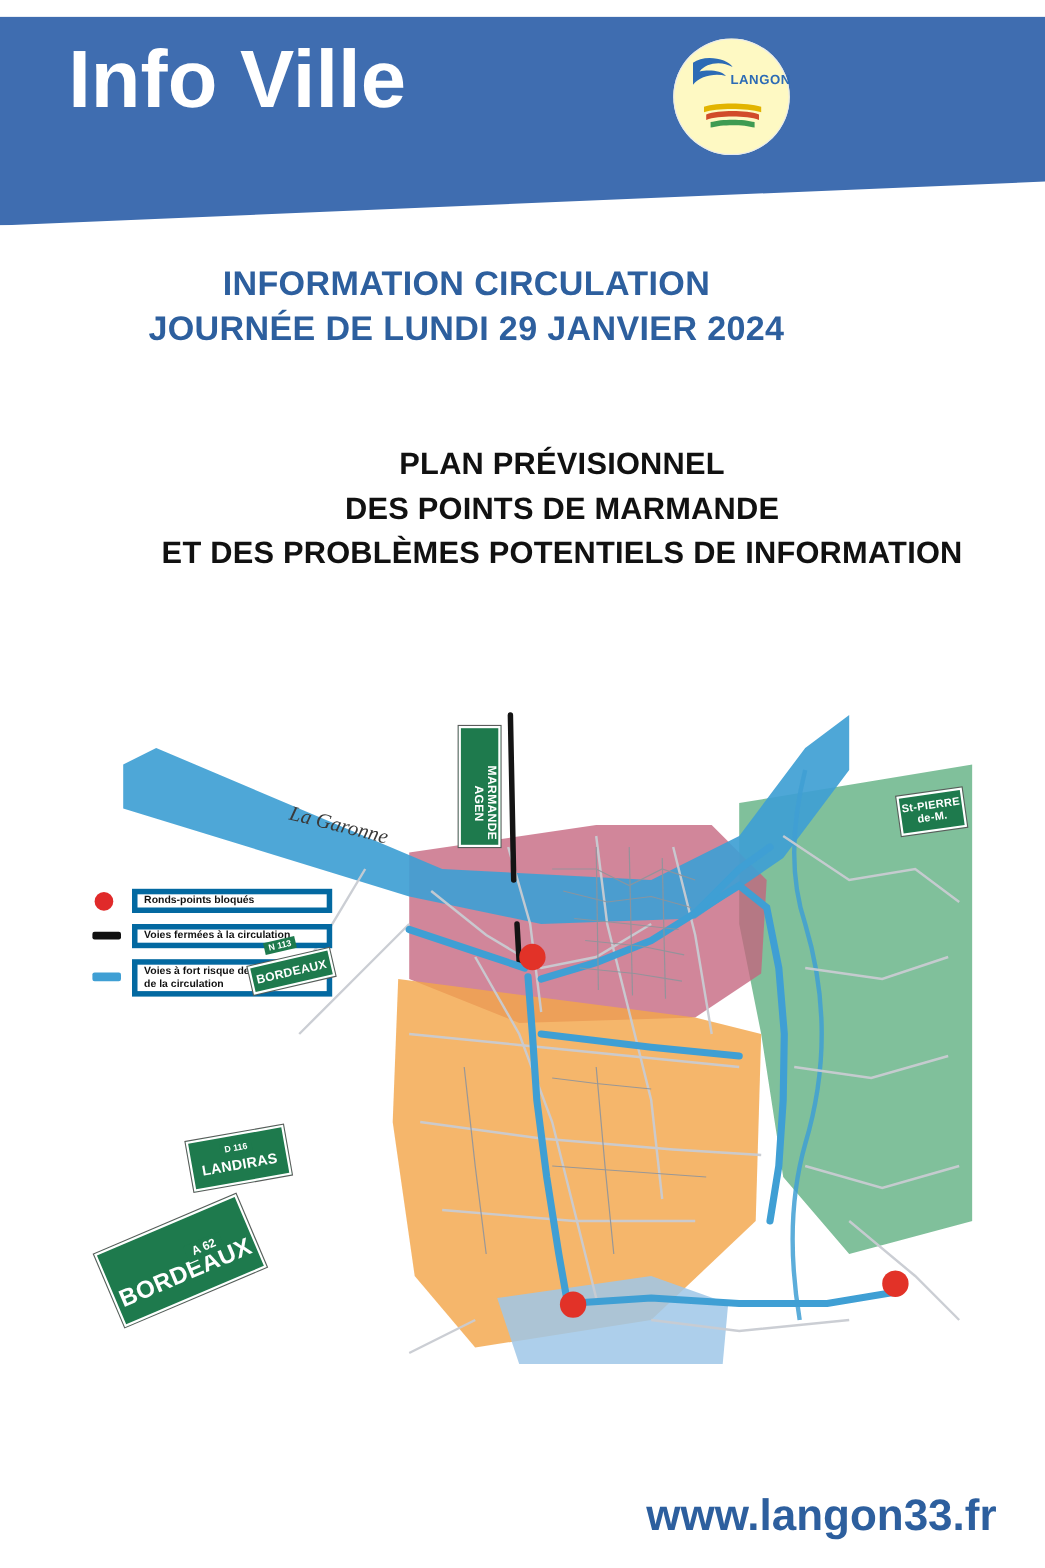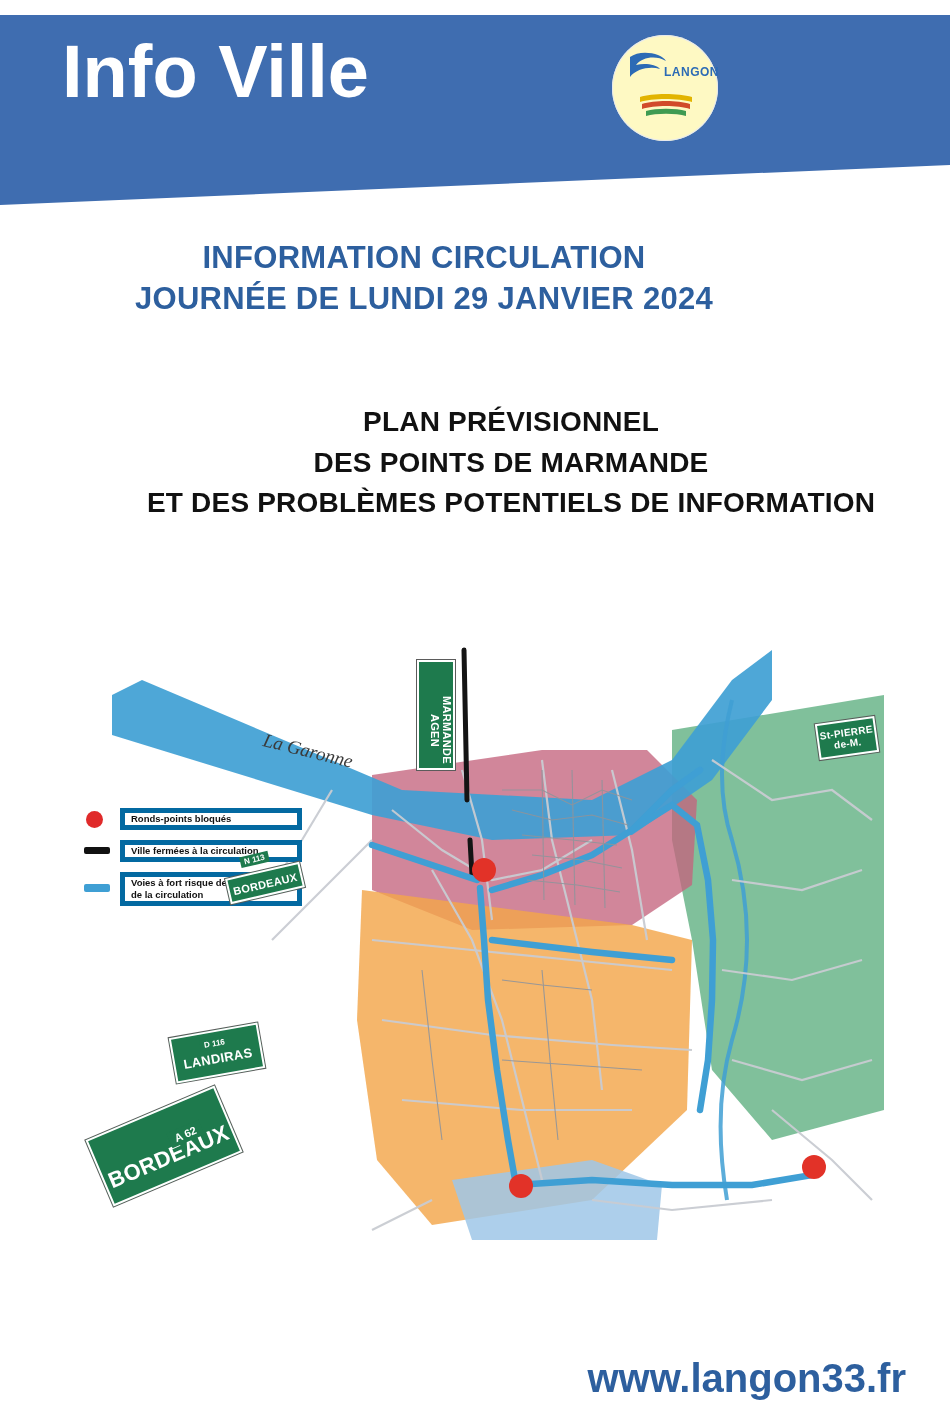--- a/index.html
+++ b/index.html
@@ -367,21 +367,21 @@
   <div class="blocked-dot" style="left:437px; top:534px;"></div>
   <div class="blocked-dot" style="left:730px; top:515px;"></div>
 
   <div class="legend">
     <div class="legend-row">
       <span class="legend-dot"></span>
       <span class="legend-box">Ronds-points bloqués</span>
     </div>
     <div class="legend-row">
       <span class="legend-bar-black"></span>
-      <span class="legend-box">Ville fermées à la circulation</span>
+      <span class="legend-box">Voies fermées à la circulation</span>
     </div>
     <div class="legend-row tall">
       <span class="legend-bar-blue"></span>
       <span class="legend-box" style="min-height:34px;">Voies à fort risque de perturbation de la circulation</span>
     </div>
   </div>
 
   <div class="sign sign-marmande">
     <span class="sign-text">MARMANDE
 AGEN</span>

